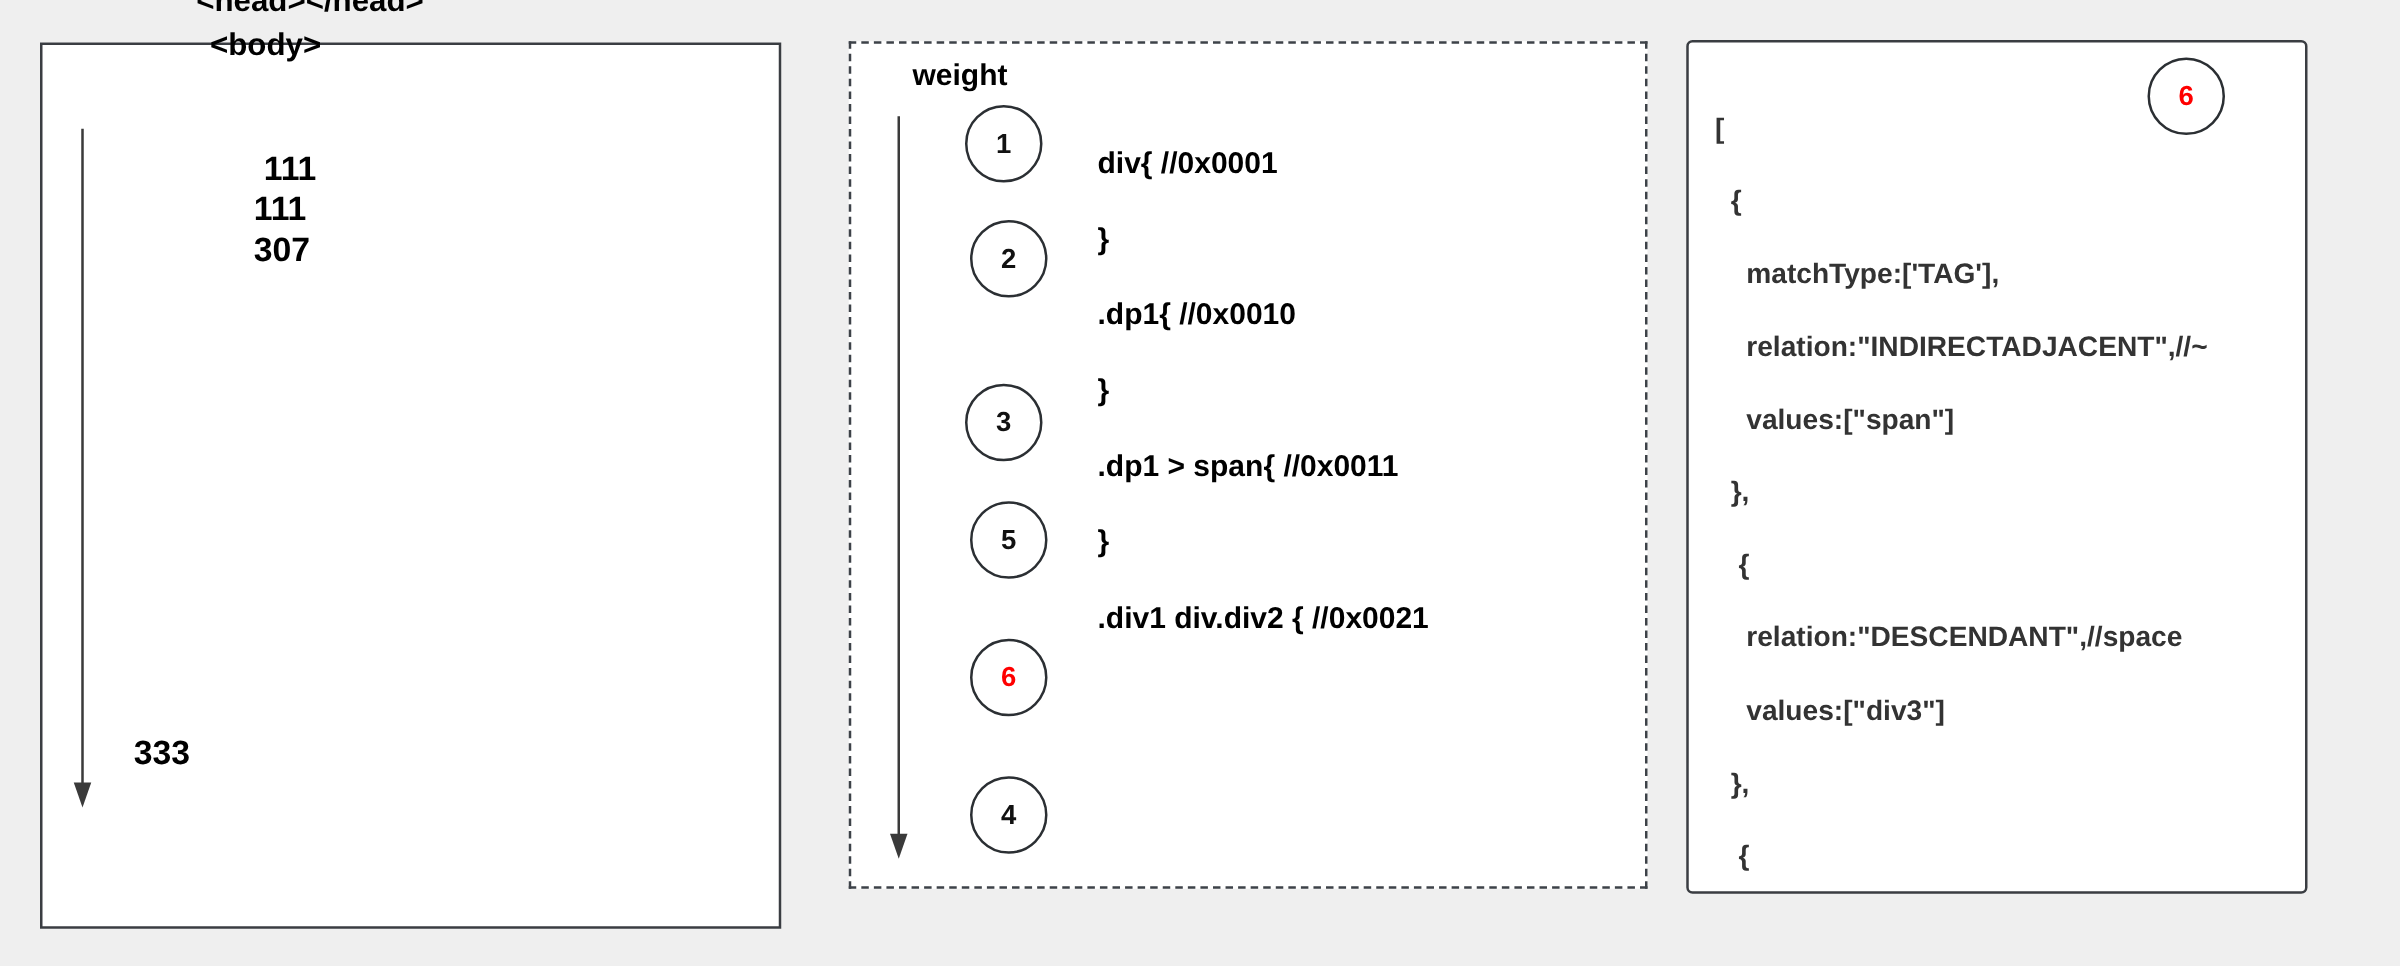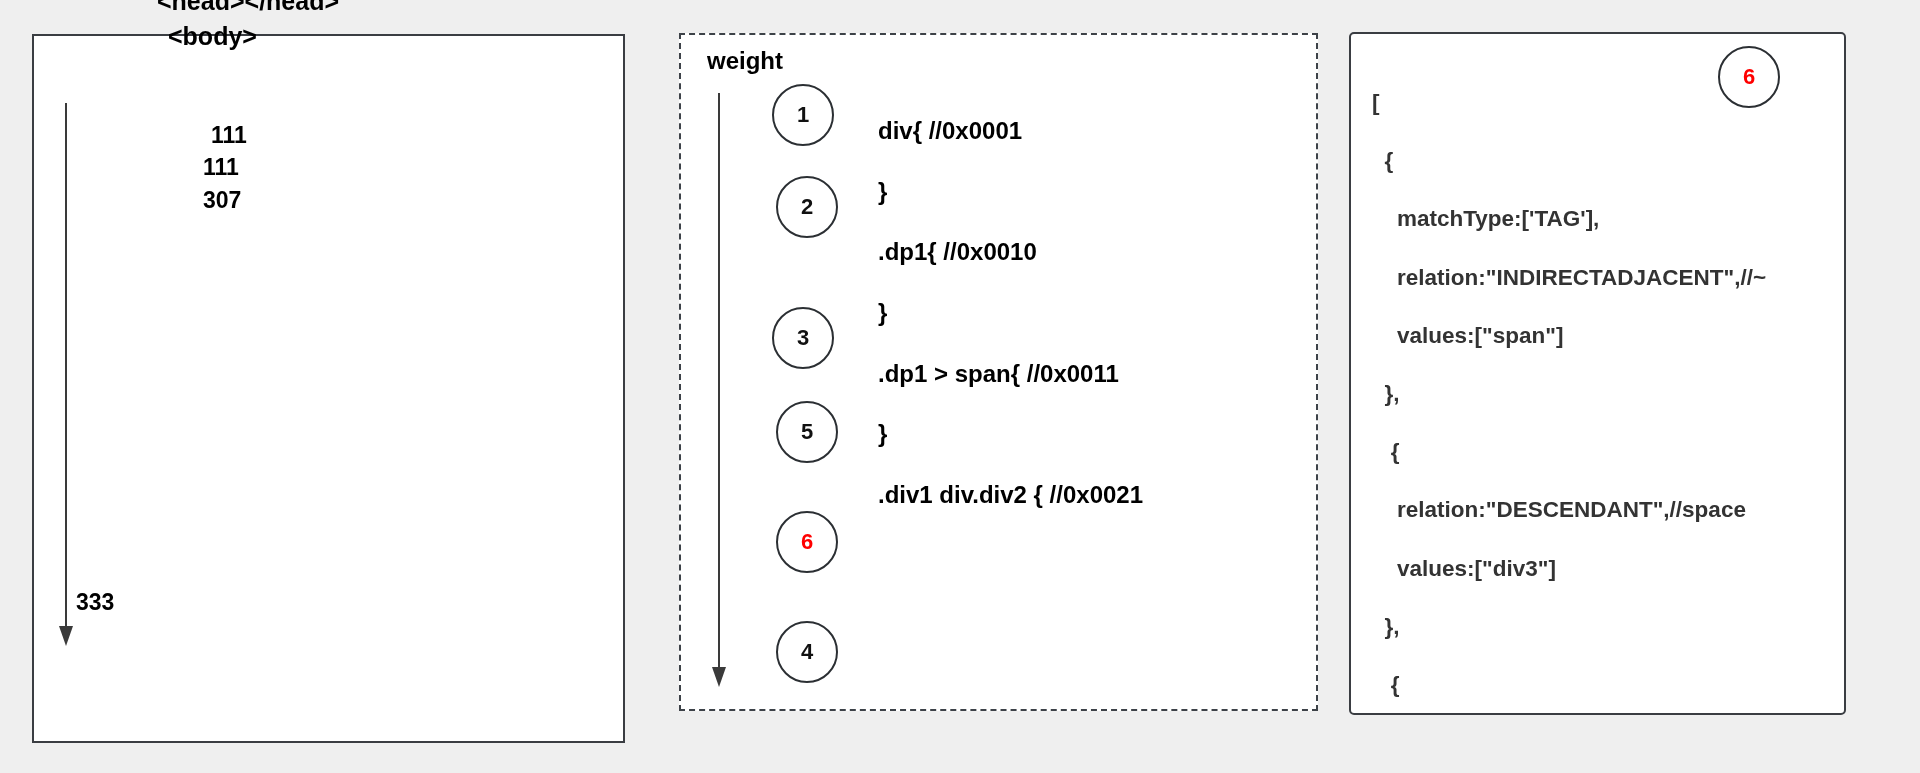--- a/index.html
+++ b/index.html
@@ -9,21 +9,21 @@
     font-family:"Liberation Sans","DejaVu Sans",sans-serif;
     font-weight:bold; color:#000;
   }
   .abs { position:absolute; white-space:pre; }
   .panel { position:absolute; background:#fff; box-sizing:border-box; }
   #left-panel { left:32px; top:34px; width:593px; height:709px; border:2px solid #3a3d42; }
   #middle-panel { left:679px; top:33px; width:639px; height:678px; border:2px dashed #3d4248; }
   #right-panel { left:1349px; top:32px; width:497px; height:683px; border:2px solid #3a3d42; border-radius:5px; }
 
   .html-tag { font-size:25px; line-height:30px; }
-  .node-text { font-size:23px; line-height:32px; }
+  .node-text { font-size:27px; line-height:32px; }
 
   .vline { position:absolute; width:2px; background:#3a3a3a; }
   .arrowhead {
     position:absolute; width:0; height:0;
     border-left:7px solid transparent; border-right:7px solid transparent;
     border-top:20px solid #3a3a3a;
   }
 
   .circle {
     position:absolute; width:58px; height:58px; border:2px solid #2b2f33; border-radius:50%;
@@ -44,25 +44,25 @@
 <div class="panel" id="left-panel"></div>
 
 <div class="abs html-tag" style="left:168px; top:21px;">&lt;body&gt;</div>
 
 <div class="vline" style="left:65px; top:103px; height:526px;"></div>
 <div class="arrowhead" style="left:59px; top:626px;"></div>
 
 <div class="abs node-text" style="left:211px; top:119px;">111</div>
 <div class="abs node-text" style="left:203px; top:151px;">111</div>
 <div class="abs node-text" style="left:203px; top:184px;">307</div>
-<div class="abs node-text" style="left:76px; top:586px;">333</div>
+<div class="abs node-text" style="left:107px; top:586px;">333</div>
 
 <div class="panel" id="middle-panel"></div>
 
-<div class="abs weight-label" style="left:707px; top:47px;">weight</div>
+<div class="abs weight-label" style="left:730px; top:47px;">weight</div>
 
 <div class="vline" style="left:718px; top:93px; height:576px;"></div>
 <div class="arrowhead" style="left:712px; top:667px;"></div>
 
 <div class="circle" style="left:772px; top:84px;">1</div>
 <div class="circle" style="left:776px; top:176px;">2</div>
 <div class="circle" style="left:772px; top:307px;">3</div>
 <div class="circle" style="left:776px; top:401px;">5</div>
 <div class="circle red" style="left:776px; top:511px;">6</div>
 <div class="circle" style="left:776px; top:621px;">4</div>

